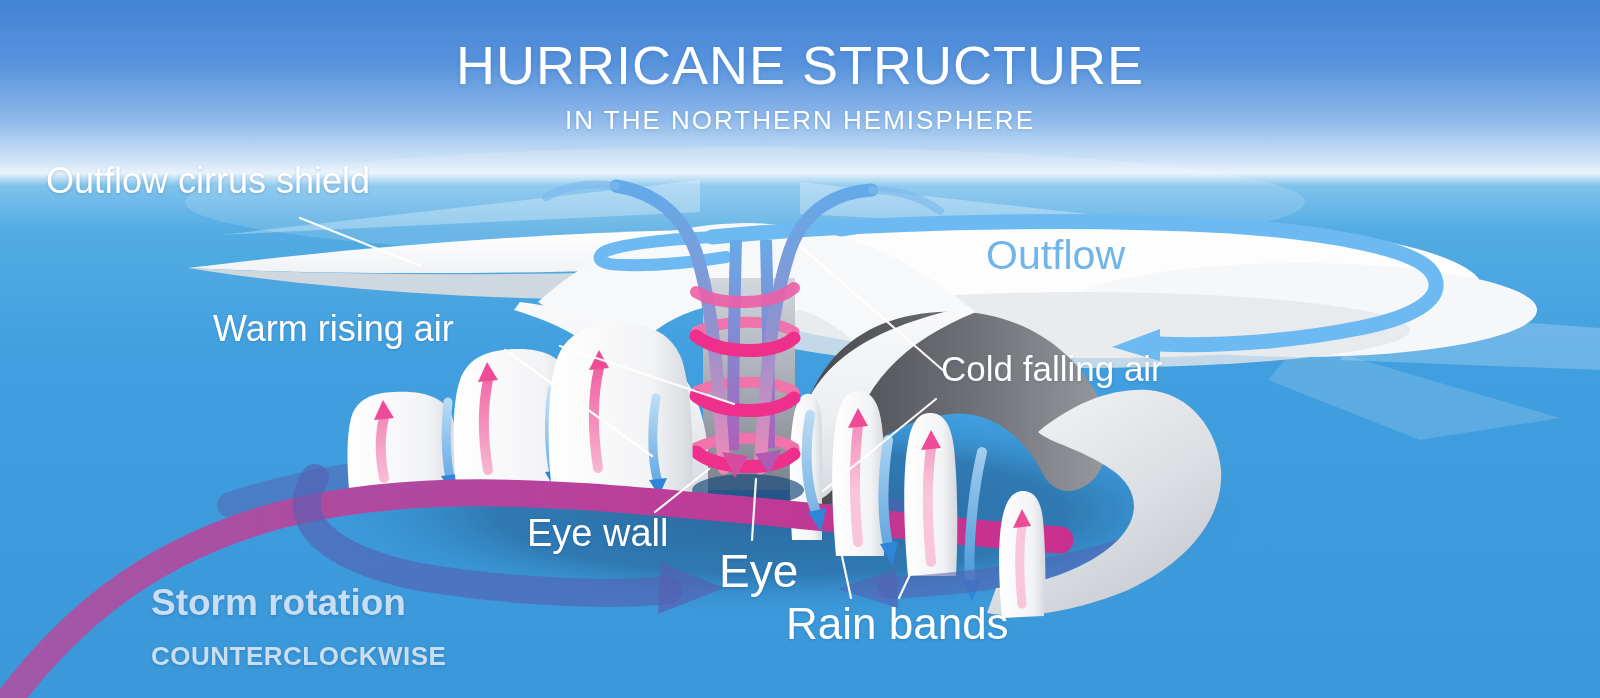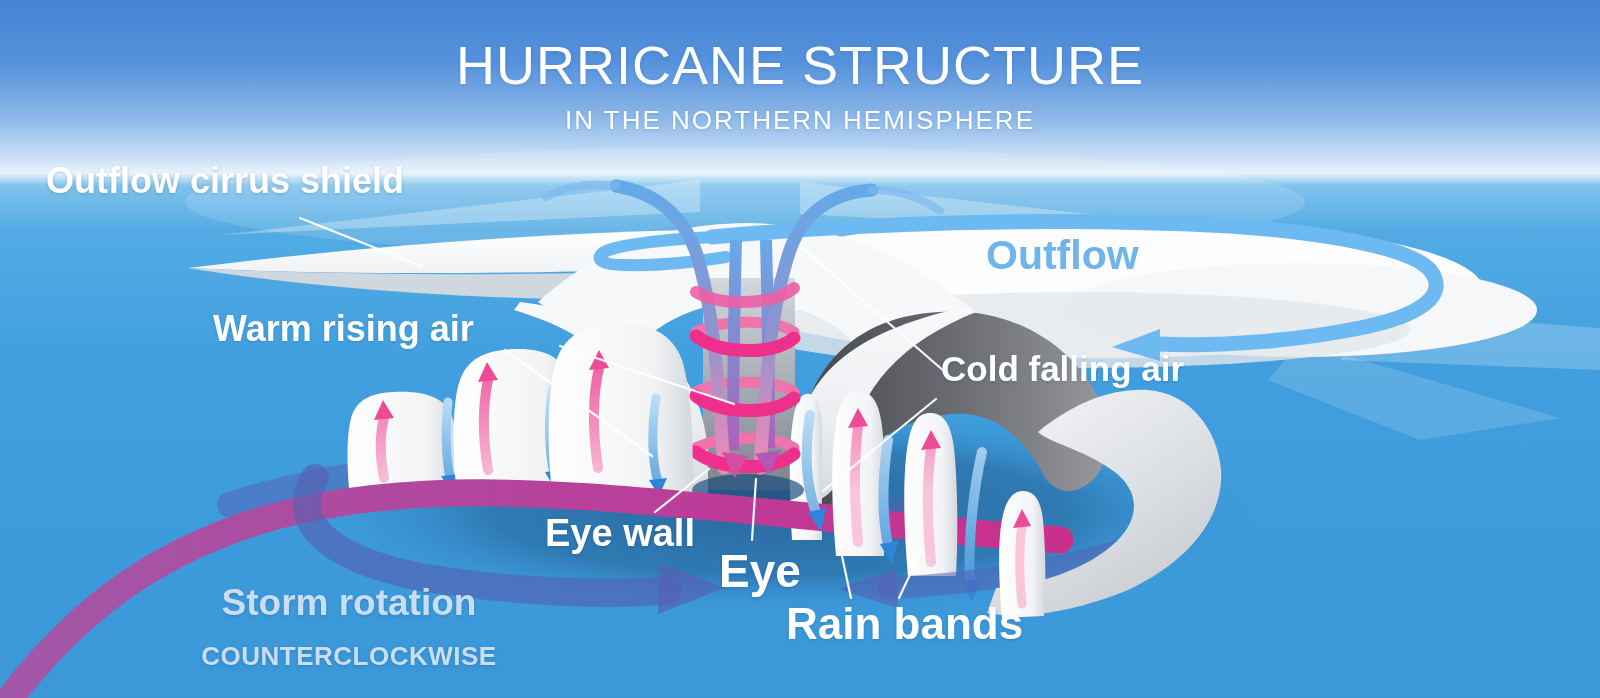--- a/index.html
+++ b/index.html
@@ -3,34 +3,34 @@
 <meta charset="utf-8">
 <style>
   html,body{margin:0;padding:0;background:#3a97d8;}
   .stage{
     position:relative;width:1600px;height:698px;overflow:hidden;
     font-family:"Liberation Sans",sans-serif;
     -webkit-font-smoothing:antialiased;
   }
   .stage svg{position:absolute;left:0;top:0;}
   .lbl{
-    position:absolute;color:var(--label-white,#fff);font-weight:700;
+    position:absolute;color:var(--label-white,#fff);font-weight:400;
     text-shadow:0 1px 3px rgba(15,60,110,.22);white-space:nowrap;line-height:1.05;
   }
   .title-wrap{position:absolute;left:0;right:0;top:34px;text-align:center;color:#fff;}
   .title-main{font-size:54px;font-weight:400;letter-spacing:1px;text-shadow:0 1px 4px rgba(30,80,140,.18);}
   .title-sub{font-size:26px;font-weight:400;letter-spacing:2px;margin-top:9px;text-shadow:0 1px 3px rgba(30,80,140,.18);}
   .lbl-outflow-cirrus{left:46px;top:162px;font-size:36px;}
   .lbl-warm{left:213px;top:310px;font-size:36px;}
   .lbl-outflow{left:986px;top:234px;font-size:41px;color:var(--label-blue,#6fb4ea);text-shadow:0 1px 2px rgba(255,255,255,.35);}
   .lbl-cold{left:941px;top:351px;font-size:35px;}
-  .lbl-eyewall{left:545px;top:514px;font-size:38px;}
+  .lbl-eyewall{left:527px;top:514px;font-size:38px;}
   .lbl-eye{left:719px;top:547px;font-size:46px;}
   .lbl-rainbands{left:786px;top:601px;font-size:44px;}
-  .rot-wrap{position:absolute;left:184px;top:582px;width:330px;text-align:center;color:var(--label-pale,#c9def2);}
+  .rot-wrap{position:absolute;left:151px;top:582px;width:330px;color:var(--label-pale,#c9def2);}
   .rot-main{font-size:37px;font-weight:700;text-shadow:0 1px 3px rgba(15,60,110,.25);}
   .rot-sub{font-size:26px;font-weight:700;margin-top:17px;letter-spacing:.5px;text-shadow:0 1px 3px rgba(15,60,110,.25);}
 </style>
 </head>
 <body>
 
 <div class="stage">
 
 <svg width="1600" height="698" viewBox="0 0 1600 698">
   <defs>

